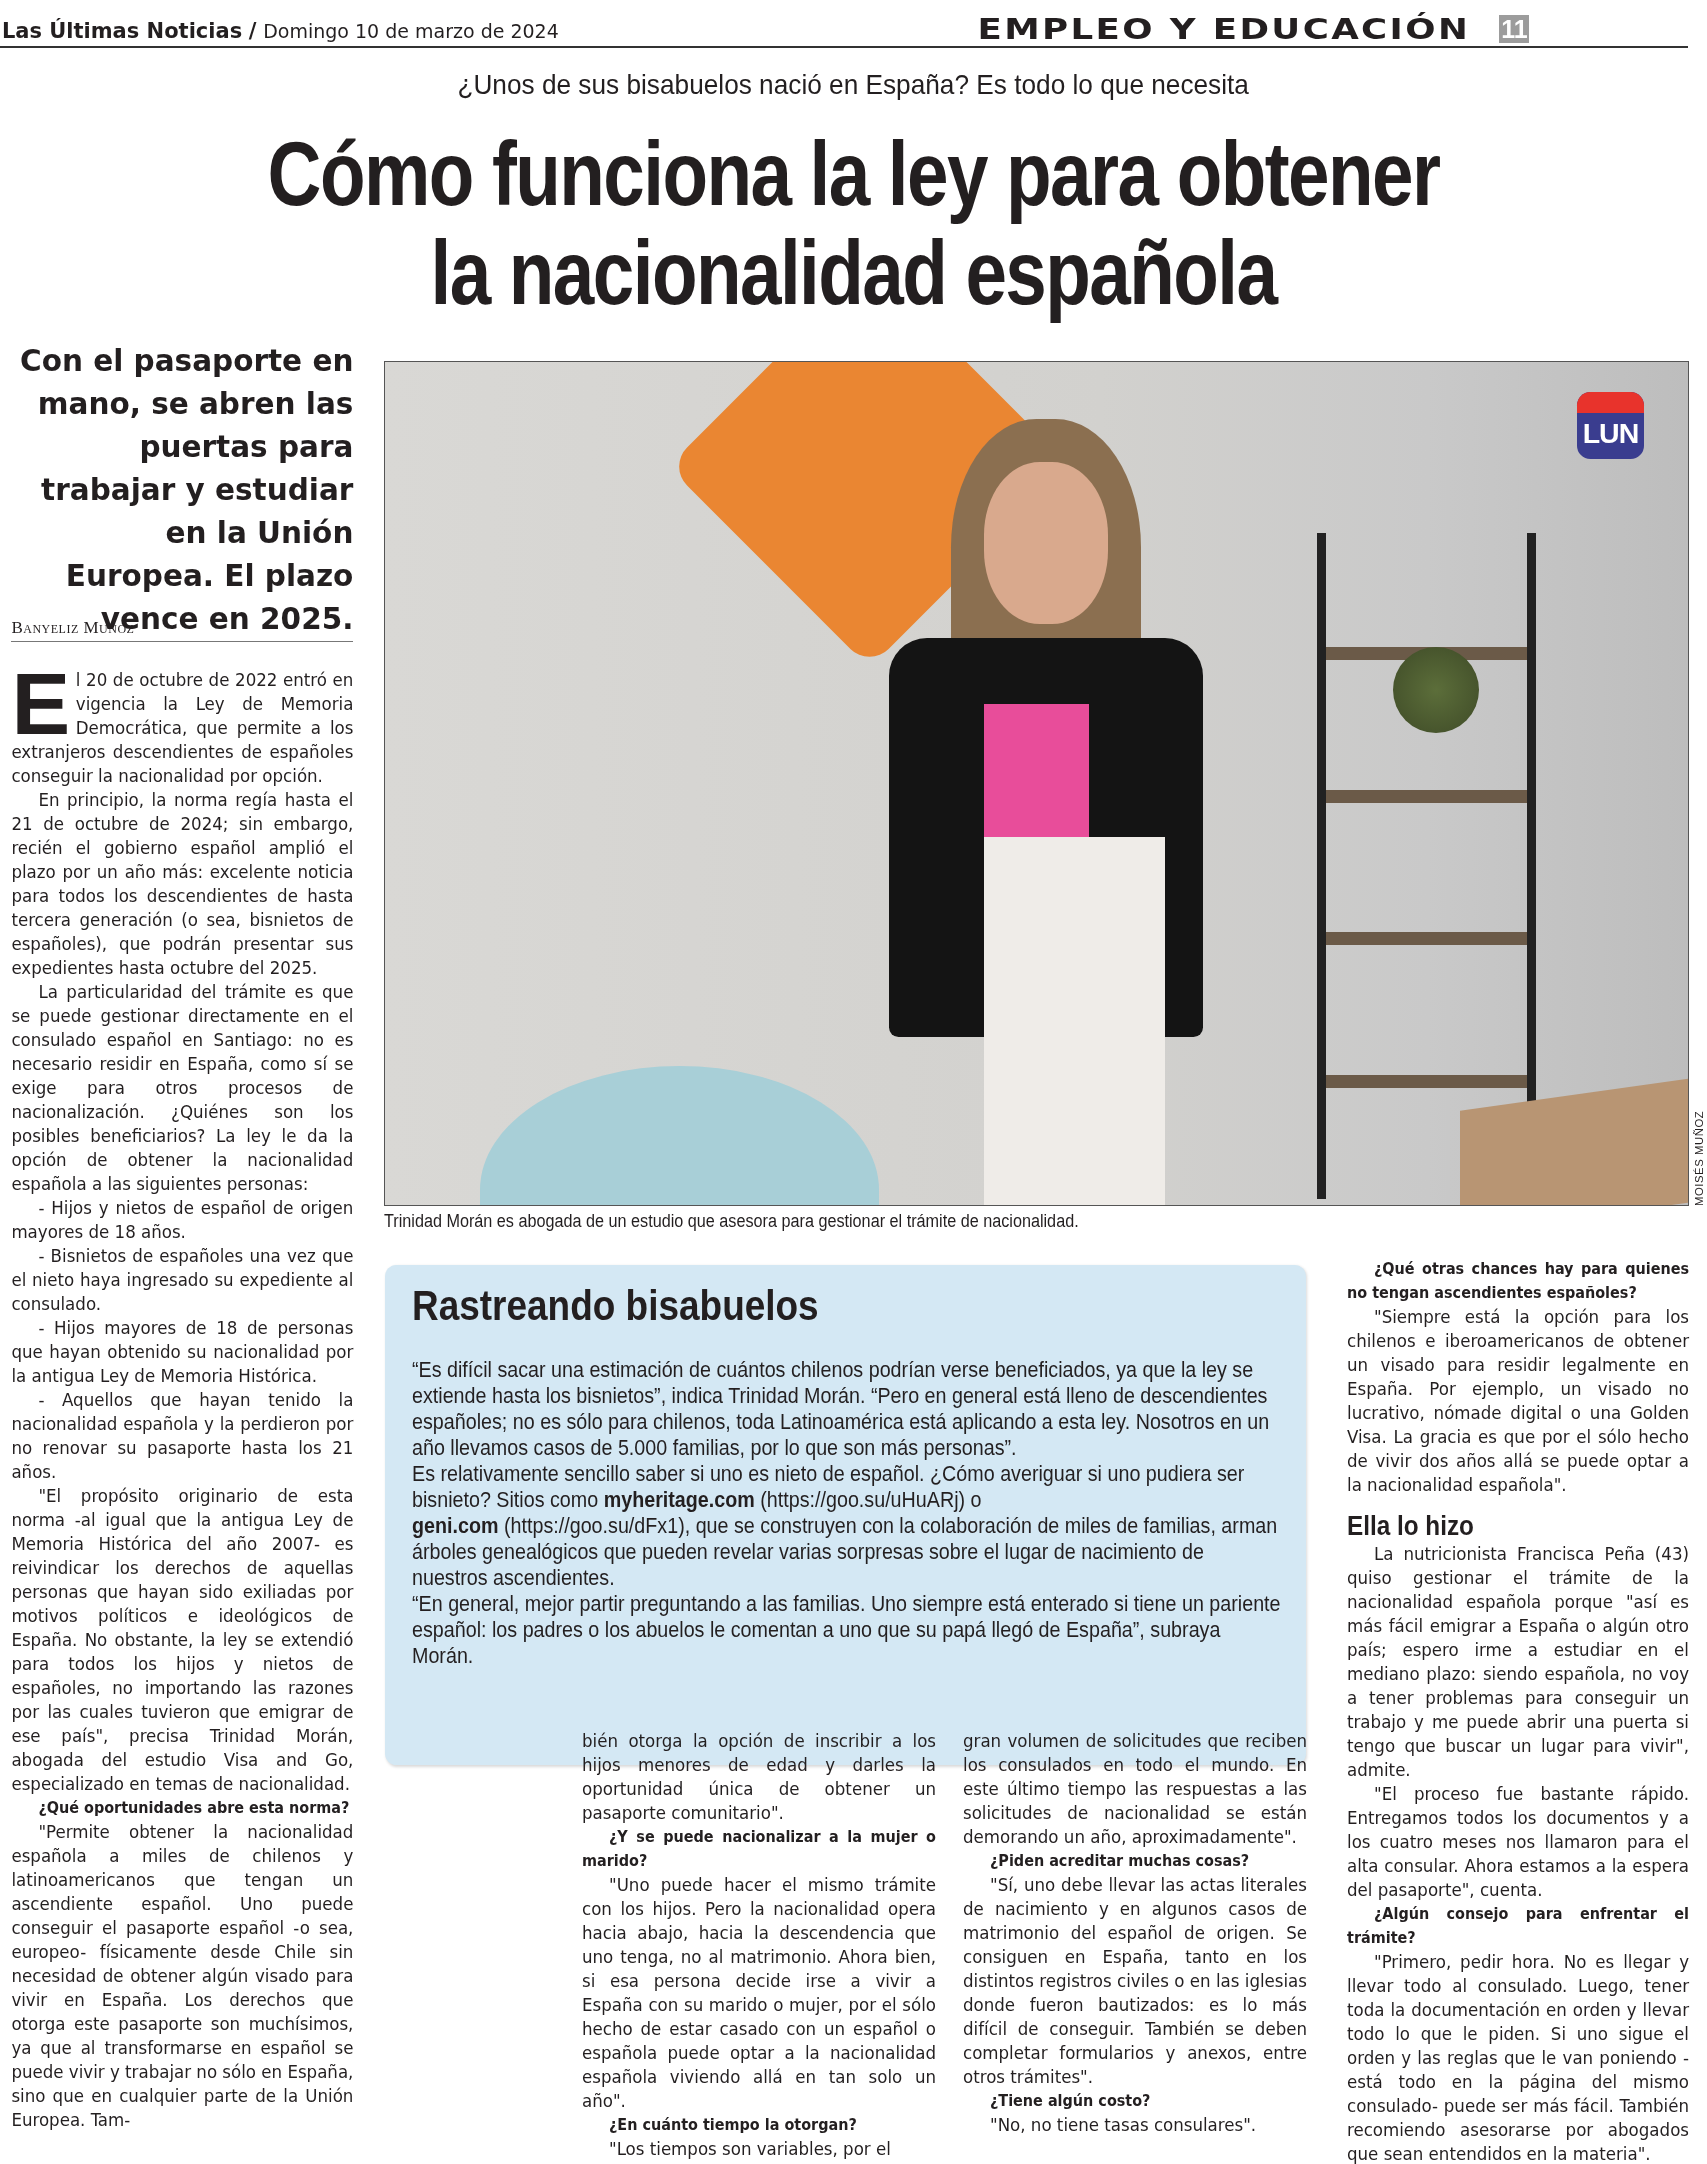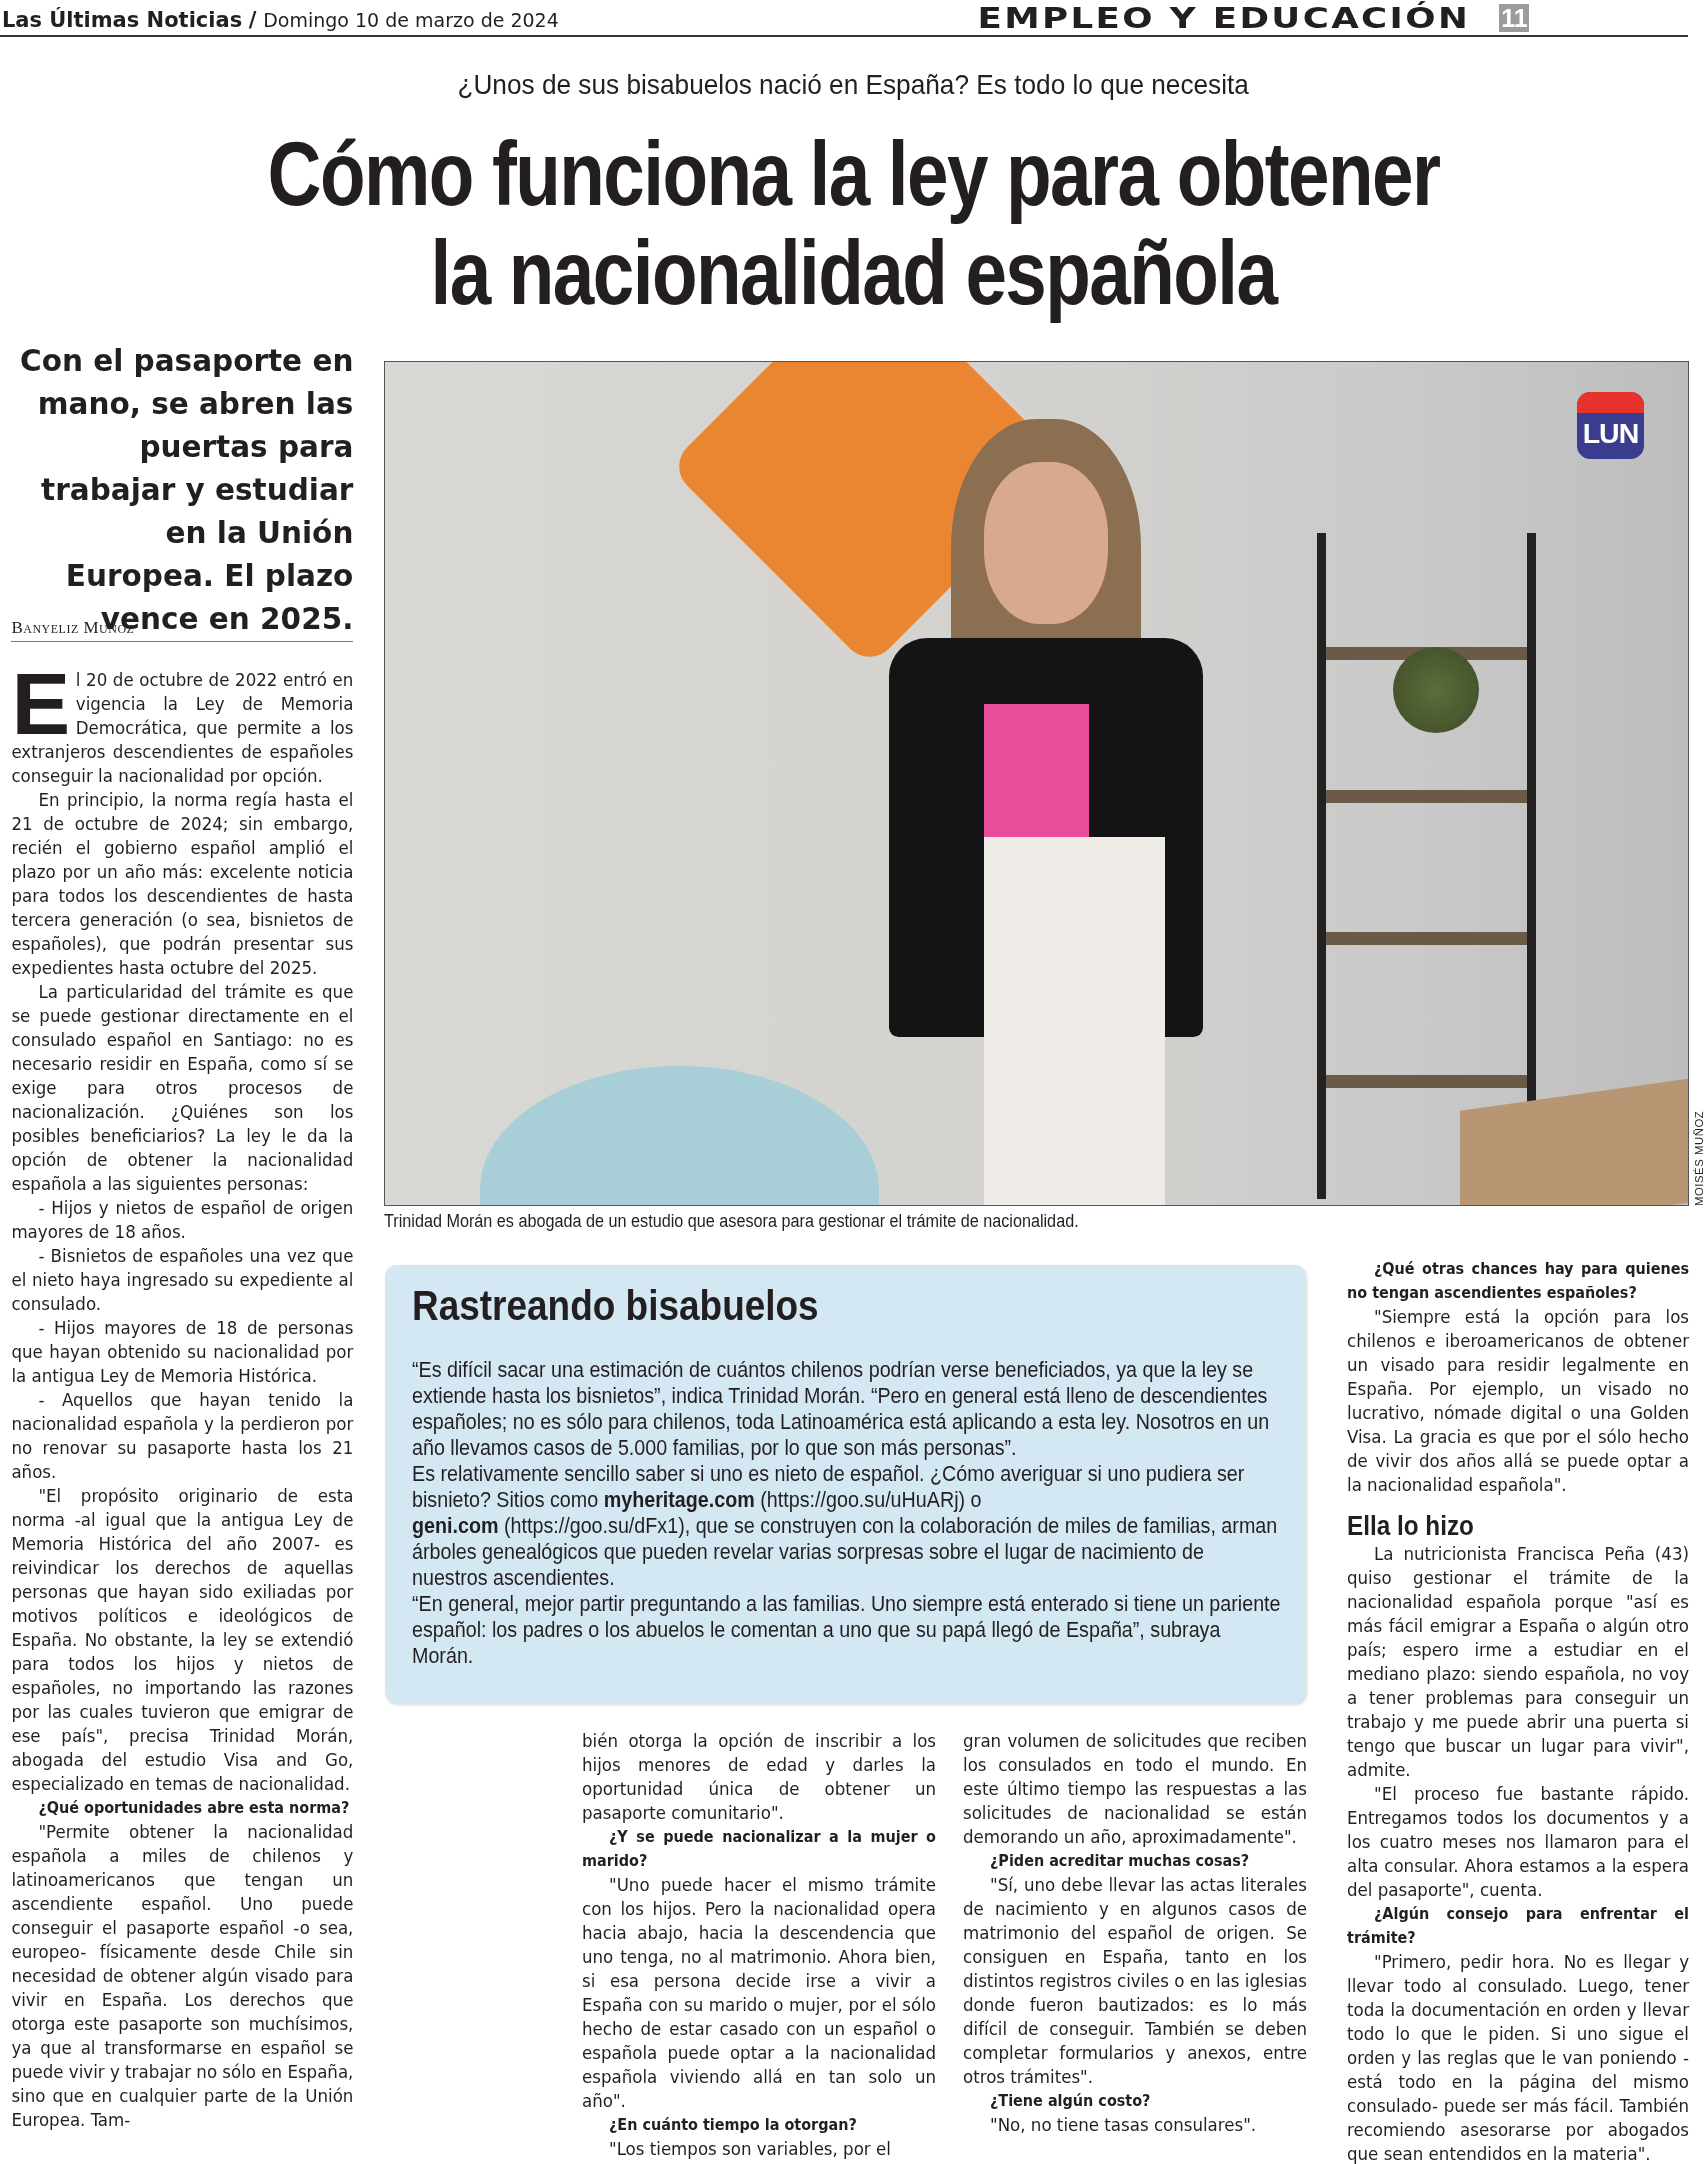--- a/index.html
+++ b/index.html
@@ -1,19 +1,19 @@
 <!DOCTYPE html>
 <html style="font-size:15px"><head>
 <meta charset="utf-8">
 <style>
   * { box-sizing: border-box; margin: 0; padding: 0; }
   html, body { width: 1707px; height: 2165px; background: #ffffff; overflow: hidden; }
   body { position: relative; font-family: "DejaVu Sans", sans-serif; color: #231f20; }
 
-  .topbar { position: absolute; left: 0; top: 0; width: 1537px; height: 36px; }
+  .topbar { position: absolute; left: 0; top: 11px; width: 1537px; height: 36px; }
   .topbar .left { position: absolute; left: 1.9px; top: 7.6px; font-size: 21px; white-space: nowrap; }
   .topbar .left .paper { font-weight: bold; }
   .topbar .left .date { font-size: 19px; }
   .topbar .section { position: absolute; right: 67px; top: 1.9px; font-family: "DejaVu Sans", sans-serif; font-weight: bold; font-size: 28.5px; letter-spacing: 1.9px; transform: scaleX(1.25); transform-origin: right center; }
   .topbar .pagenum { position: absolute; right: 7.6px; top: 3.8px; width: 30px; height: 28.5px; background: #9c9c9c; color: #fff; font-weight: bold; font-size: 25px; line-height: 28.5px; text-align: center; font-family: "Liberation Sans Narrow", "Liberation Sans", sans-serif; }
   .topbar .rule { position: absolute; left: 0; top: 35px; width: 1688px; height: 1.9px; background: #333; }
 
   .kicker { position: absolute; left: 0; top: 68px; width: 1707px; text-align: center; font-size: 28.5px; font-family: "Liberation Sans", sans-serif; }
   .kicker span { display: inline-block; transform: scaleX(0.92); }
   .headline { position: absolute; left: 0; top: 124px; width: 1707px; text-align: center; font-family: "Liberation Sans", sans-serif; font-weight: bold; font-size: 91px; line-height: 99px; letter-spacing: -1.9px; }
@@ -45,21 +45,21 @@
   .photo .jacket { position: absolute; left: 19px; top: 219px; width: 314px; height: 399px; background: #141414; border-radius: 38px 38px 9.5px 9.5px; }
   .photo .top { position: absolute; left: 114px; top: 285px; width: 105px; height: 143px; background: #e84d9a; }
   .photo .pants { position: absolute; left: 114px; top: 418px; width: 181px; height: 399px; background: #efece8; }
   .photo .lun { position: absolute; right: 44px; top: 30px; width: 67px; height: 67px; border-radius: 13.3px; overflow: hidden; background: #3a3d8f; }
   .photo .lun .red { position: absolute; left: 0; top: 0; width: 100%; height: 21px; background: #e8332c; }
   .photo .lun .txt { position: absolute; left: 0; top: 21px; width: 100%; text-align: center; color: #fff; font-weight: bold; font-family: "Liberation Sans", sans-serif; font-size: 28.5px; line-height: 40px; letter-spacing: -1px; }
 
   .credit { position: absolute; left: 1693px; top: 1206px; transform: rotate(-90deg); transform-origin: left top; font-size: 11.4px; letter-spacing: 0.5px; white-space: nowrap; font-family: "Liberation Sans", sans-serif; }
   .caption { position: absolute; left: 384px; top: 1211px; font-family: "Liberation Sans", sans-serif; font-size: 18px; white-space: nowrap; transform: scaleX(0.9); transform-origin: left; }
 
-  .box { position: absolute; left: 385px; top: 1265px; width: 921px; height: 438px; background: #d4e8f4; border-radius: 11.4px; padding: 17px 23px 0 27px; box-shadow: 1px 1.9px 2.9px rgba(0,0,0,0.15); }
+  .box { position: absolute; left: 385px; top: 1265px; width: 921px; height: 500px; background: #d4e8f4; border-radius: 11.4px; padding: 17px 23px 0 27px; box-shadow: 1px 1.9px 2.9px rgba(0,0,0,0.15); }
   .box h2 { font-family: "Liberation Sans", sans-serif; font-weight: bold; font-size: 42px; line-height: 48px; transform: scaleX(0.88); transform-origin: left; margin-bottom: 27px; }
   .box .body { font-family: "Liberation Sans", sans-serif; font-size: 22.4px; line-height: 26px; color: #231f20; width: 989px; transform: scaleX(0.88); transform-origin: left top; }
   .box .body b { font-weight: bold; }
 </style>
 </head>
 <body>
 
 <div class="topbar">
   <div class="left">
     <span class="paper">Las Últimas Noticias</span>

